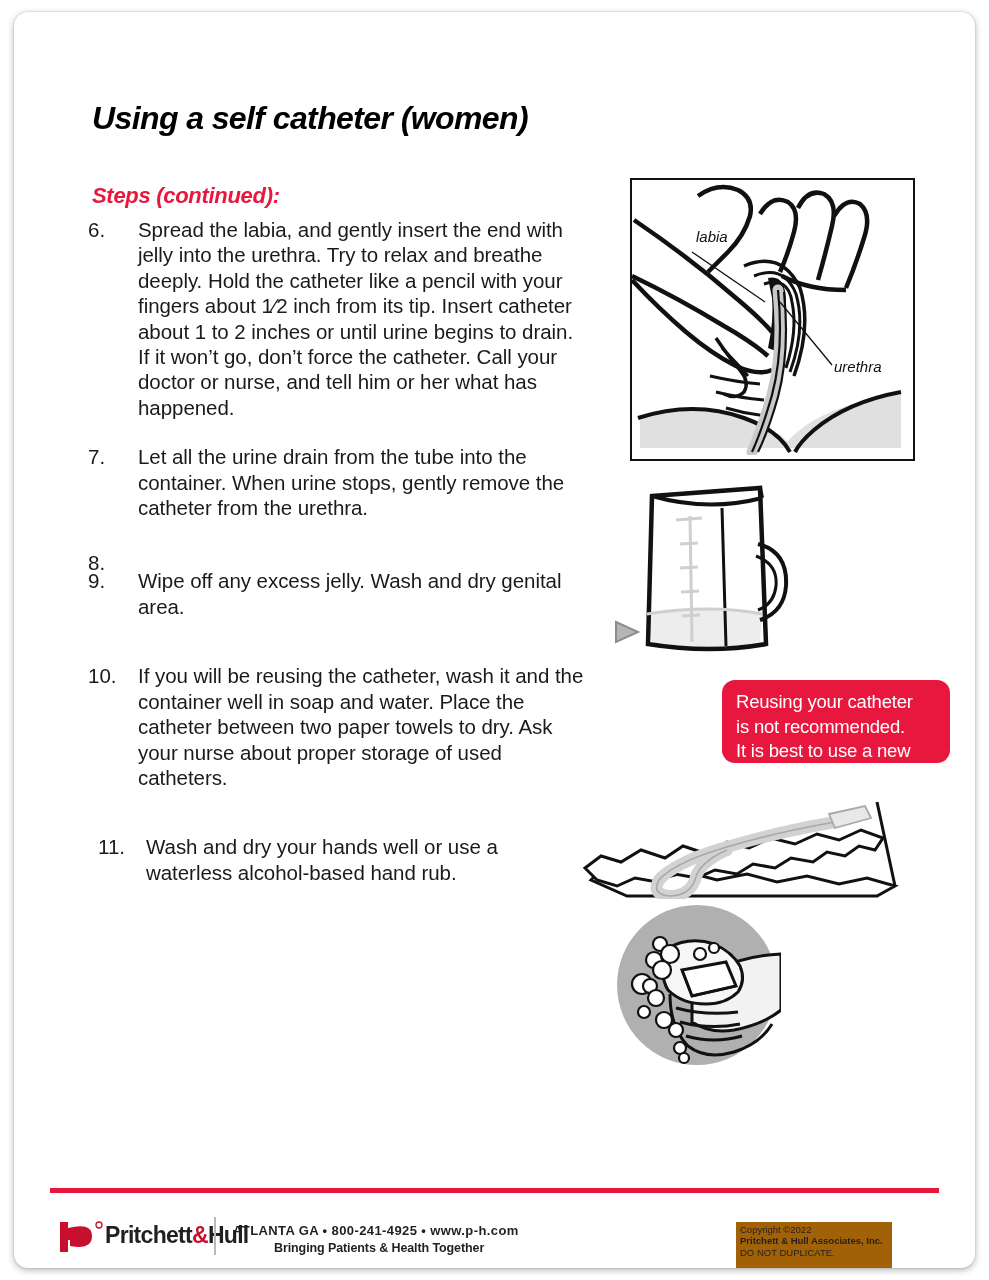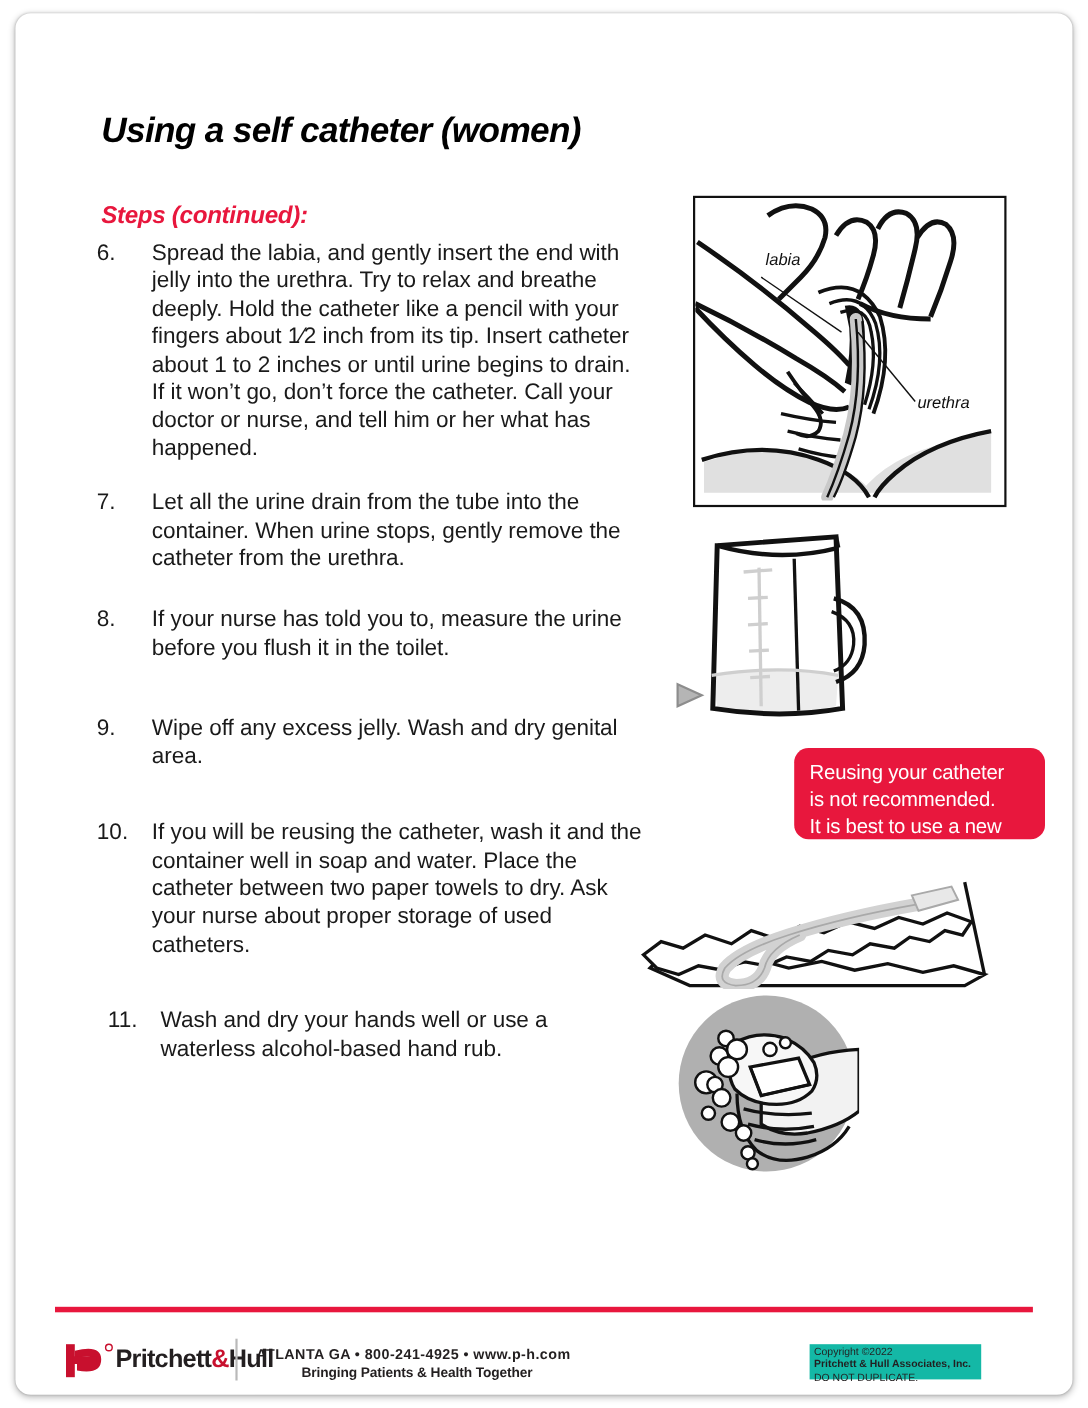--- a/index.html
+++ b/index.html
@@ -202,22 +202,22 @@
     color: #231f20;
     letter-spacing: -0.1px;
     white-space: nowrap;
     margin-left: 41px;
   }
   .copyright {
     position: absolute;
     left: 722px;
     top: 1210px;
     width: 156px;
-    height: 32px;
-    background: #14b8a6;
+    height: 48px;
+    background: #a16207;
     padding: 2px 4px;
     box-sizing: border-box;
   }
   .copyright div {
     font-size: 9.5px;
     line-height: 11.4px;
     color: #231f20;
     white-space: nowrap;
   }
   .copyright .bold { font-weight: bold; }
@@ -234,21 +234,20 @@
     <div class="step">
       <span class="step-num">6.</span>
       <span class="step-text">Spread the labia, and gently insert the end with jelly into the urethra. Try to relax and breathe deeply. Hold the catheter like a pencil with your fingers about 1⁄2 inch from its tip.  Insert catheter about 1 to 2 inches or until urine begins to drain. If it won’t go, don’t force the catheter. Call your doctor or nurse, and tell him or her what has happened.</span>
     </div>
     <div class="step" style="margin-bottom:30px;">
       <span class="step-num">7.</span>
       <span class="step-text">Let all the urine drain from the tube into the container.  When urine stops, gently remove the catheter from the urethra.</span>
     </div>
     <div class="step" style="margin-bottom:48px;">
       <span class="step-num">8.</span>
-      <span class="step-text">If your nurse has told you to, measure the urine before you flush it in the toilet.</span>
     </div>
     <div class="step" style="margin-bottom:44px;">
       <span class="step-num">9.</span>
       <span class="step-text">Wipe off any excess jelly. Wash and dry genital area.</span>
     </div>
     <div class="step" style="margin-bottom:44px;">
       <span class="step-num">10.</span>
       <span class="step-text">If you will be reusing the catheter, wash it and the container well in soap and water. Place the catheter between two paper towels to dry. Ask your nurse about proper storage of used catheters.</span>
     </div>
     <div class="step indented">

